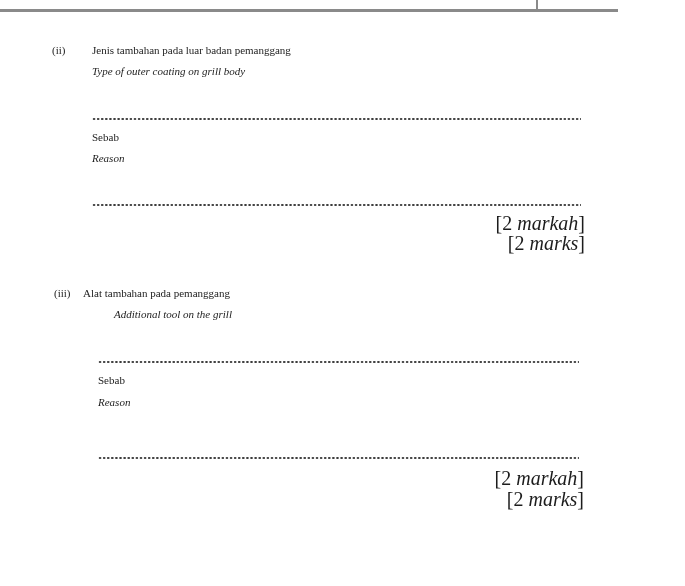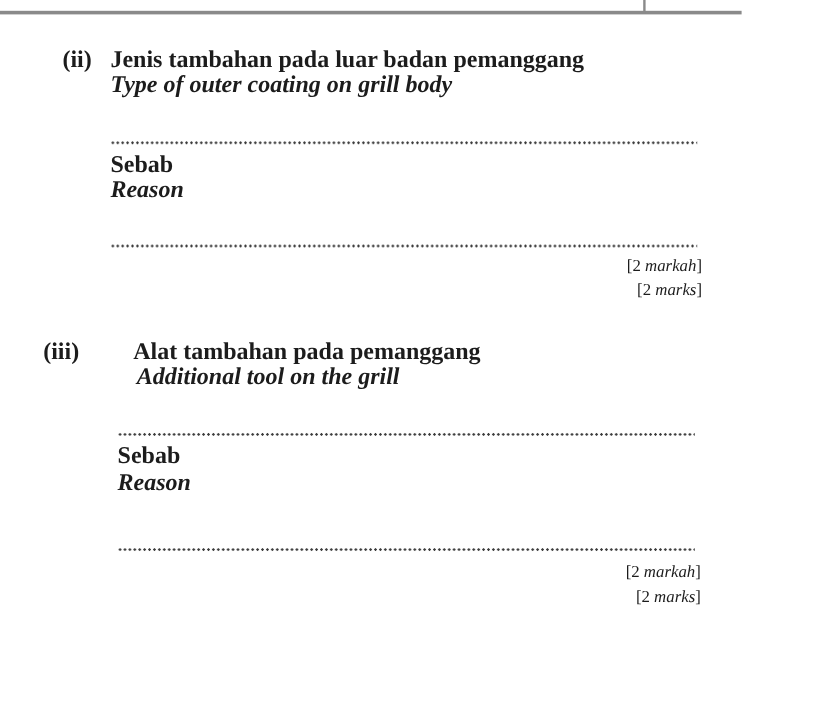--- a/index.html
+++ b/index.html
@@ -26,36 +26,35 @@
     .top-divider {
       position: absolute;
       left: 536px;
       top: 0;
       width: 2px;
       height: 11px;
       background: #8a8a8a;
     }
     .txt {
       position: absolute;
-      font-size: 20px;
+      font-size: 11px;
       line-height: 18px;
       white-space: nowrap;
-      font-weight: bold;
     }
     .it { font-style: italic; text-align: right; }
     .dots {
       position: absolute;
       height: 4px;
       background-image: radial-gradient(circle, #3a3a3a 0.9px, transparent 1.2px);
       background-size: 4.1px 4px;
       background-repeat: repeat-x;
     }
     .marks {
       position: absolute;
-      font-size: 14px;
+      font-size: 20px;
       line-height: 18px;
       text-align: right;
       white-space: nowrap;
     }
   </style>
 </head>
 <body>
 
 <div class="top-rule"></div>
 <div class="top-divider"></div>
@@ -70,22 +69,22 @@
   <span class="txt" style="left:92px; top:128px;">Sebab</span>
   <span class="txt it" style="left:92px; top:149px;">Reason</span>
 
   <div class="dots" style="left:92px; top:203px; width:489px;"></div>
 
   <div class="marks" style="right:100px; top:214px;"><span>[2 </span><span class="it">markah</span><span>]</span></div>
   <div class="marks" style="right:100px; top:234px;"><span>[2 </span><span class="it">marks</span><span>]</span></div>
 </div>
 
 <div>
-  <span class="txt" style="left:36px; top:284px;">(iii)</span>
-  <span class="txt" style="left:111px; top:284px;">Alat tambahan pada pemanggang</span>
+  <span class="txt" style="left:54px; top:284px;">(iii)</span>
+  <span class="txt" style="left:83px; top:284px;">Alat tambahan pada pemanggang</span>
   <span class="txt it" style="left:114px; top:305px;">Additional tool on the grill</span>
 
   <div class="dots" style="left:98px; top:360px; width:481px;"></div>
 
   <span class="txt" style="left:98px; top:371px;">Sebab</span>
   <span class="txt it" style="left:98px; top:393px;">Reason</span>
 
   <div class="dots" style="left:98px; top:456px; width:481px;"></div>
 
   <div class="marks" style="right:101px; top:469px;"><span>[2 </span><span class="it">markah</span><span>]</span></div>

